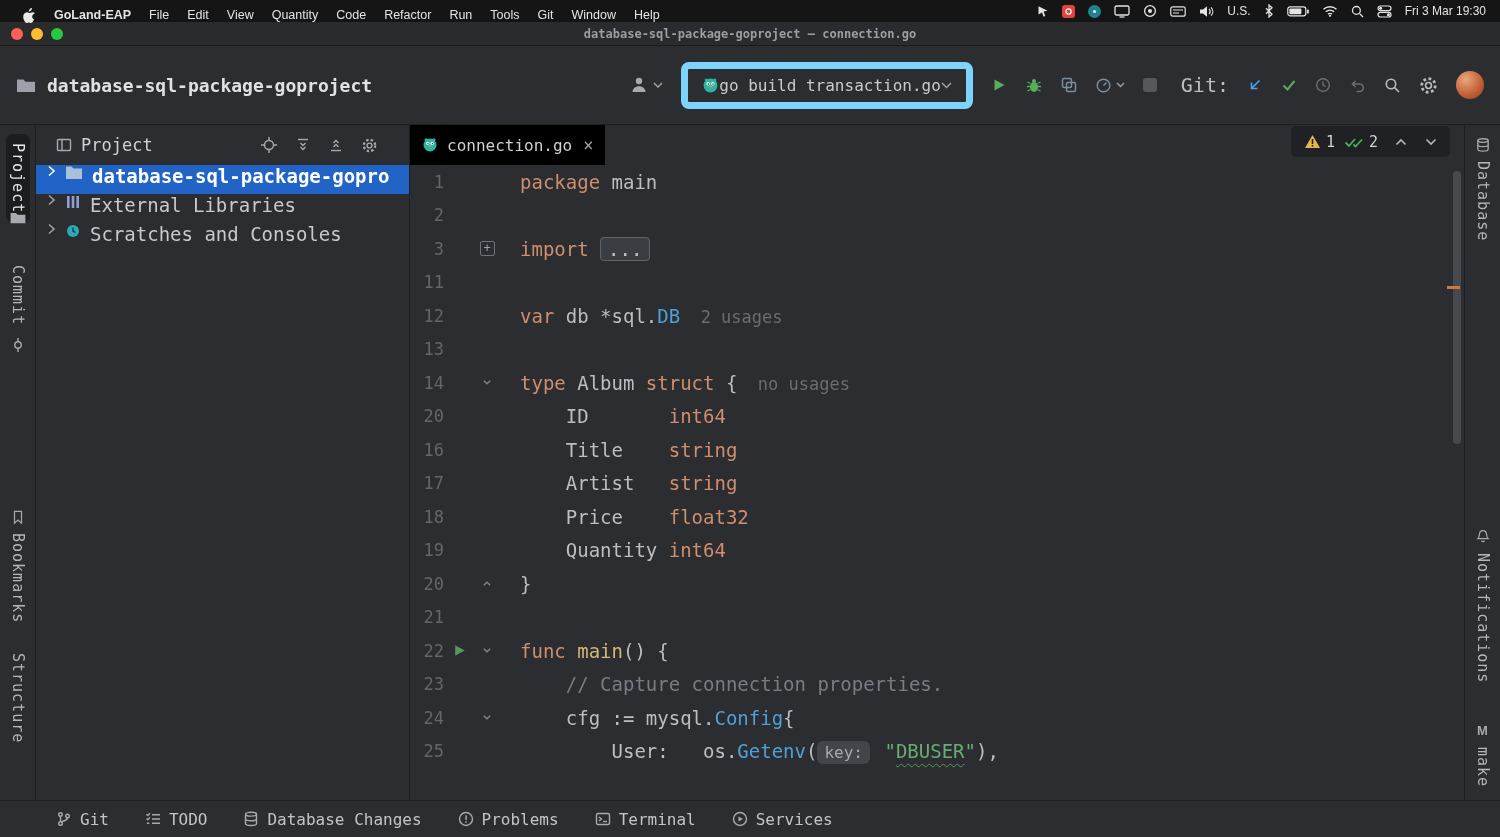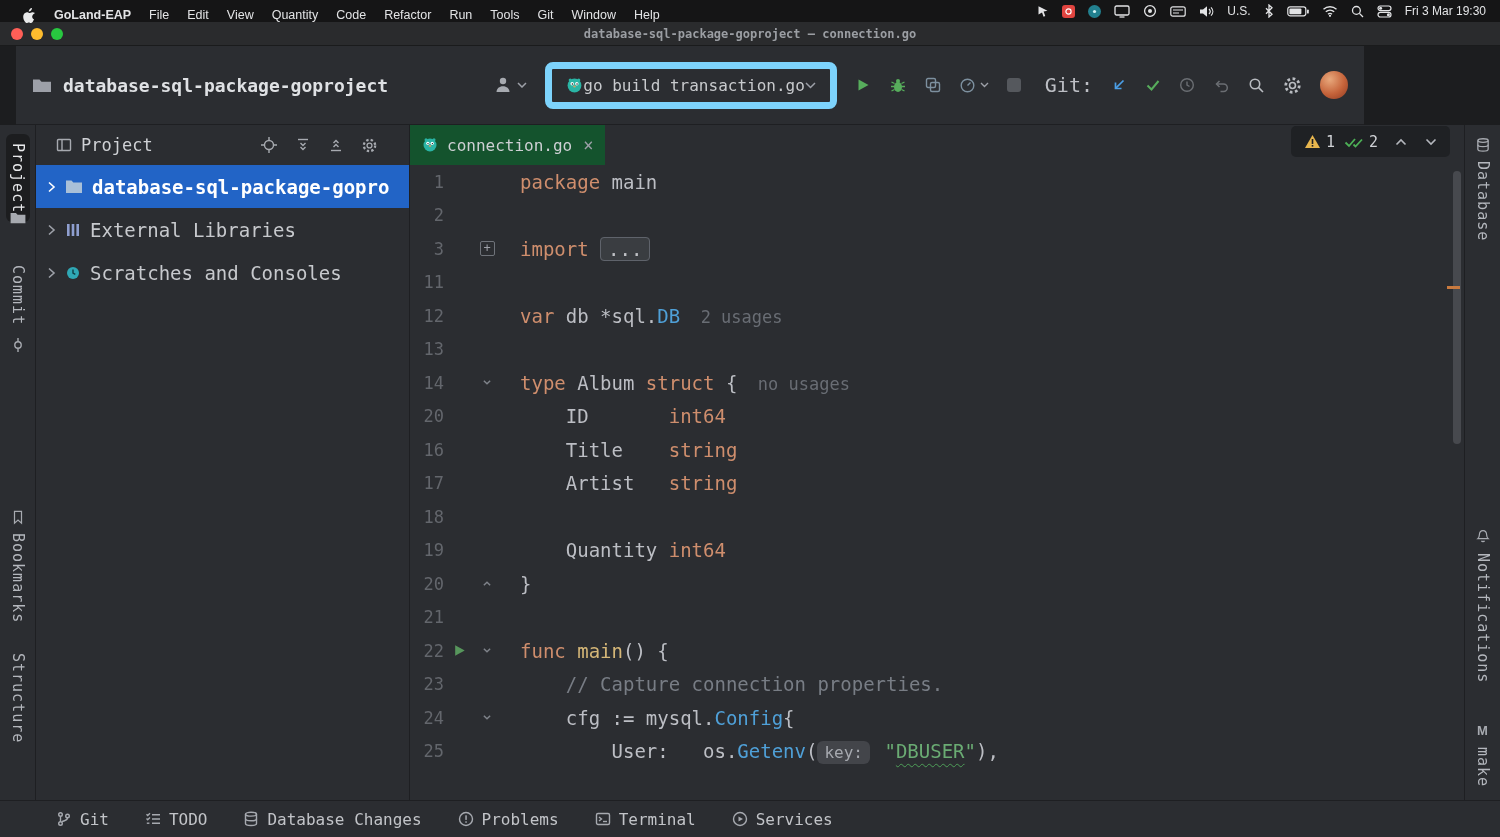--- a/index.html
+++ b/index.html
@@ -18,21 +18,21 @@
 
   
   .titlebar { position:absolute; top:22px; left:0; width:1500px; height:24px; background:#2a2b2d;
               border-bottom:1px solid #1a1b1c; display:flex; align-items:center; justify-content:center; }
   .titlebar .wt { font-size:12px; font-weight:bold; color:#9b9ea3; }
   .lights { position:absolute; left:11px; top:6px; display:flex; gap:8px; }
   .light { width:12px; height:12px; border-radius:50%; }
   .l-red { background:#ff5f57; } .l-yel { background:#febc2e; } .l-grn { background:#28c840; }
 
   
-  .toolbar { position:absolute; top:46px; left:16px; width:1348px; height:79px; background:#2b2d31;
+  .toolbar { position:absolute; top:46px; left:0; width:1500px; height:79px; background:#2b2d31;
              border-bottom:1px solid #1e1f22; display:flex; padding:0 16px; }
   .proj { display:flex; align-items:center; gap:11px; font-size:18px; font-weight:bold; color:#dfe1e4; }
   .tbr { margin-left:auto; display:flex; align-items:center; gap:18px; }
   .tbtn { display:flex; align-items:center; gap:4px; cursor:default; }
   .runpill { display:flex; align-items:center; border:7px solid #7dd3fc; border-radius:8px;
              padding:7px 14px; font-size:16px; color:#c8cacd; }
   .gitlbl { font-size:20px; color:#bcbec4; margin-left:6px; }
   .avatar { width:28px; height:28px; border-radius:50%;
             background:radial-gradient(circle at 35% 30%, #e8a87c 0%, #c5633a 55%, #8e3a22 100%); }
   .stopsq { width:14px; height:14px; border-radius:3px; background:#55585d; }
@@ -46,31 +46,31 @@
            position:absolute; left:50%; transform:translateX(-50%); white-space:nowrap; }
   .vactive { background:rgba(0,0,0,0.35); border-radius:6px; padding:9px 3px; color:#e8e9eb; }
   .sic { position:absolute; left:50%; transform:translateX(-50%); }
 
   
   .ppanel { width:374px; flex:none; background:#2b2d31; border-right:1px solid #1e1f22; }
   .pp-header { height:40px; display:flex; align-items:center; gap:9px; padding:0 14px 0 20px;
                font-size:17px; color:#cfd1d5; }
   .pp-hicons { margin-left:auto; display:flex; align-items:center; gap:17px; }
   .hminus { width:13px; height:2px; background:#a7aab0; border-radius:1px; }
-  .pp-row { display:flex; align-items:center; height:43px; padding-left:11px; gap:9px;
+  .pp-row { display:flex; height:29px; padding-left:11px; gap:9px;
             font-size:19px; color:#c7c9cd; white-space:nowrap; overflow:hidden; }
   .pp-row.sel { background:#2264c6; color:#fff; font-weight:bold; }
   .pp-row .chev { color:#9da0a8; display:flex; }
   .pp-row.sel .chev { color:#fff; }
 
   
   .editor { flex:1; position:relative; background:#2b2d31; min-width:0; }
   .tabbar { height:40px; display:flex; align-items:center; background:#2b2d31; }
   .tab { height:40px; display:flex; align-items:center; gap:9px; padding:0 12px 0 12px;
-         background:#14532d; font-size:16px; color:#ced0d4; }
+         background:#000000; font-size:16px; color:#ced0d4; }
   .tab .x { color:#9da0a8; font-size:17px; margin-left:2px; }
   .kebab { margin-left:auto; margin-right:14px; display:flex; flex-direction:column; gap:2.5px; padding:4px; }
   .kebab i { width:3.5px; height:3.5px; border-radius:50%; background:#a7aab0; }
 
   .code-area { position:absolute; top:40px; left:0; right:0; bottom:0; overflow:hidden; }
   .cl { display:flex; align-items:center; height:33.5px; }
   .ln { width:34px; flex:none; text-align:right; font-size:17px; color:#63666c; }
   .runc { width:30px; flex:none; display:flex; justify-content:center; }
   .foldc { width:26px; flex:none; display:flex; justify-content:center; }
   .codeln { white-space:pre; font-size:19px; padding-left:20px; }
@@ -585,20 +585,21 @@
         <div class="cl">
           <span class="ln">17</span>
           <span class="runc"></span>
           <span class="foldc"></span>
           <span class="codeln"><span class="tk-d">    Artist   </span><span class="tk-k">string</span></span>
         </div>
         <div class="cl">
           <span class="ln">18</span>
           <span class="runc"></span>
           <span class="foldc"></span>
+          <span class="codeln"><span class="tk-d">    Price    </span><span class="tk-k">float32</span></span>
         </div>
         <div class="cl">
           <span class="ln">19</span>
           <span class="runc"></span>
           <span class="foldc"></span>
           <span class="codeln"><span class="tk-d">    Quantity </span><span class="tk-k">int64</span></span>
         </div>
         <div class="cl">
           <span class="ln">20</span>
           <span class="runc"></span>

